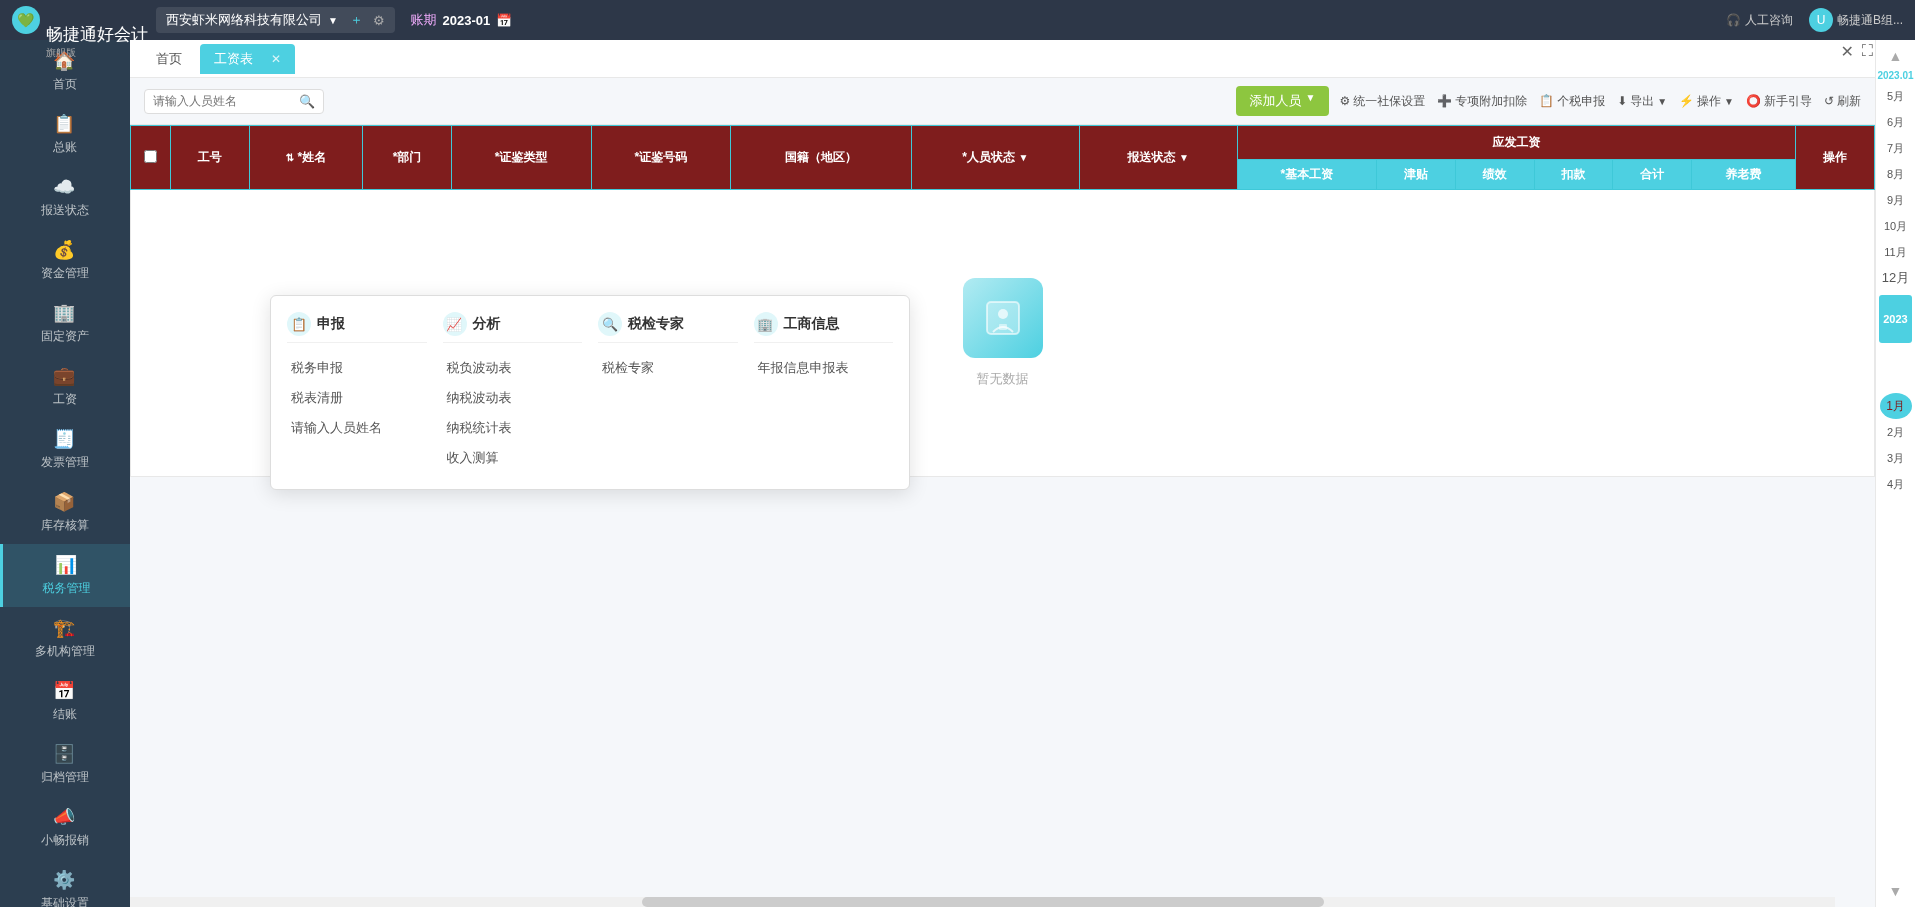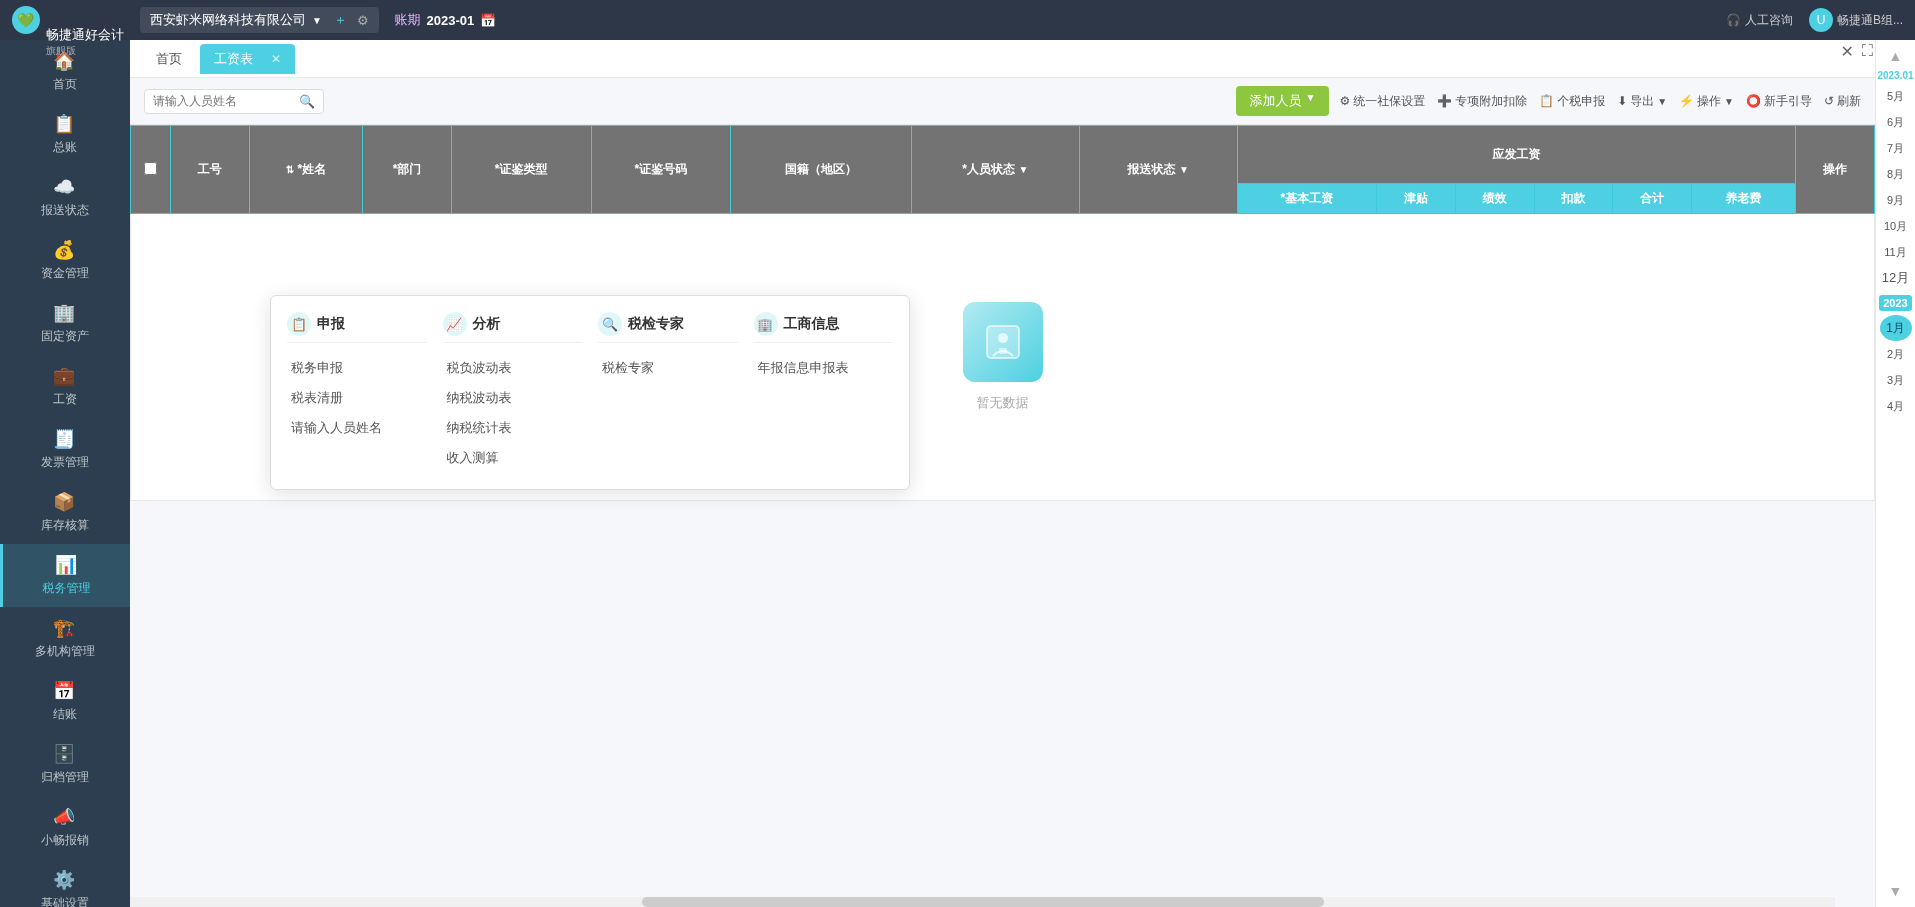--- a/index.html
+++ b/index.html
@@ -189,23 +189,23 @@
       flex: 1;
       overflow: auto;
       position: relative;
     }
     table {
       width: 100%;
       border-collapse: collapse;
       background: #fff;
     }
     thead tr.header-row-1 th {
-      background: #737373;
+      background: #7f1d1d;
       color: #fff;
-      padding: 20px 6px;
+      padding: 8px 6px;
       text-align: center;
       font-size: 12px;
       border: 1px solid #3ec8d8;
       white-space: nowrap;
     }
     thead tr.header-row-2 th {
       background: #4dd0e1;
       color: #fff;
       padding: 6px 6px;
       text-align: center;
@@ -304,43 +304,44 @@
       display: flex;
       align-items: center;
       justify-content: center;
       cursor: pointer;
       color: #555;
       border-radius: 4px;
       font-size: 12px;
     }
     .date-month.active {
       background: #4dd0e1;
-      color: #0c4a6e;
+      color: #7f1d1d;
       border-radius: 50%;
+      margin-top: 46px;
     }
     .date-nav {
       width: 24px; height: 24px;
       display: flex; align-items: center; justify-content: center;
       cursor: pointer;
       color: #aaa;
       border-radius: 50%;
       font-size: 14px;
     }
 
     
     .sidebar-item.active .sidebar-icon { color: #4dd0e1; }
   </style>
 </head>
 <body>
 
 <div class="top-bar">
   <div class="top-bar-logo">
     <div class="logo-icon">💚</div>
     <div>
-      <div style="font-size:13px;color:#fff;margin-top:43px;">畅捷通好会计</div>
+      <div style="font-size:17px;color:#fff;margin-top:43px;">畅捷通好会计</div>
       <div style="font-size:10px;color:#aaa;">旗舰版</div>
     </div>
   </div>
 
   <div class="company-selector">
     <span>西安虾米网络科技有限公司</span>
     <span style="font-size:10px;">▼</span>
     <span style="margin-left:6px;color:#4dd0e1;cursor:pointer;">＋</span>
     <span style="margin-left:4px;color:#aaa;cursor:pointer;">⚙</span>
   </div>
@@ -589,21 +590,21 @@
 
     <div class="date-month" style="font-size:11px;color:#555;">5月</div>
     <div class="date-month" style="font-size:11px;color:#555;">6月</div>
     <div class="date-month" style="font-size:11px;color:#555;">7月</div>
     <div class="date-month" style="font-size:11px;color:#555;">8月</div>
     <div class="date-month" style="font-size:11px;color:#555;">9月</div>
     <div class="date-month" style="font-size:11px;color:#555;">10月</div>
     <div class="date-month" style="font-size:11px;color:#555;">11月</div>
     <div class="date-month" style="font-size:13px;color:#555;">12月</div>
 
-    <div style="font-size:10px;color:#4dd0e1;font-weight:bold;margin:4px 0;background:#4dd0e1;color:#fff;padding:2px 4px;border-radius:3px;font-size:11px;">2023</div>
+    <div style="font-size:10px;color:#4dd0e1;font-weight:bold;margin:4px 0;background:#4dd0e1;color:#fff;padding:18px 4px;border-radius:3px;font-size:11px;">2023</div>
 
     <div class="date-month active">1月</div>
     <div class="date-month" style="font-size:11px;color:#555;">2月</div>
     <div class="date-month" style="font-size:11px;color:#555;">3月</div>
     <div class="date-month" style="font-size:11px;color:#555;">4月</div>
 
     <div class="date-nav" style="margin-top:auto;">▼</div>
   </div>
 
 </div>

